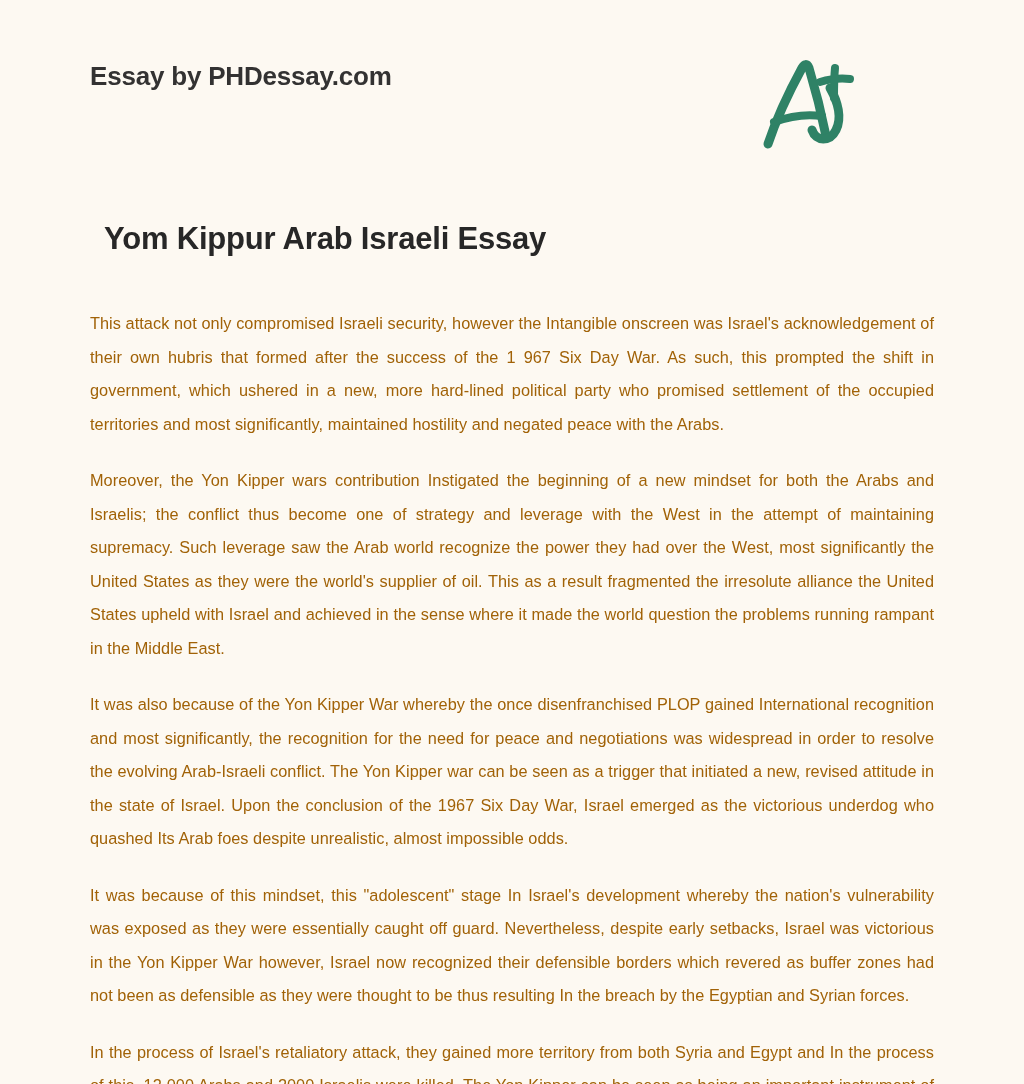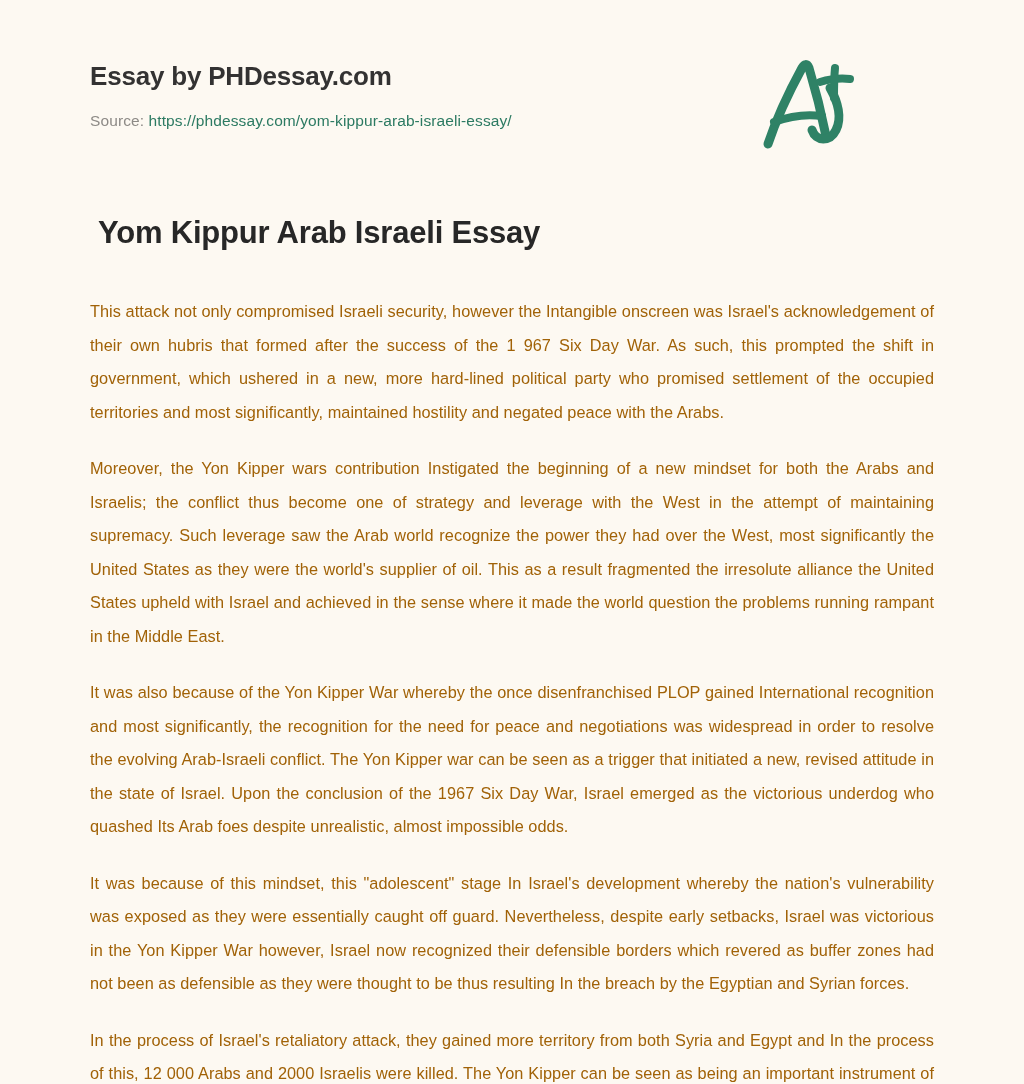--- a/index.html
+++ b/index.html
@@ -54,21 +54,21 @@
     position: absolute;
     top: 46px;
     right: 68px;
     width: 120px;
     height: 120px;
   }
   .logo svg { display: block; width: 120px; height: 120px; }
 
   
   .essay-title {
-    margin: 8px;
+    margin: 14px;
     padding-top: 76px;
     font-size: 31px;
     font-weight: 600;
     color: #272727;
     letter-spacing: -0.2px;
     line-height: 1.2;
   }
 
   
   .article {
@@ -87,24 +87,20 @@
 </style>
 </head>
 <body>
 
 <div class="page">
 
   <div class="header">
 
     <div class="brand-line">Essay by PHDessay.com</div>
 
-    <div class="source-line">
-      <span>Source:</span>
-      <a class="source-url" href="#">https://phdessay.com/yom-kippur-arab-israeli-essay/</a>
-    </div>
 
     <div class="logo">
       <svg viewBox="0 0 120 120" xmlns="http://www.w3.org/2000/svg" fill="none" stroke="#2f8266" stroke-linecap="round" stroke-linejoin="round">
 
         <path d="M22 98 C 30 74, 44 44, 56 22 C 58 18, 61 17, 63 22 C 69 42, 76 70, 80 90" stroke-width="9"></path>
         <path d="M28 76 C 44 70, 62 68, 76 70" stroke-width="8"></path>
 
         <path d="M84 42 C 92 56, 96 72, 90 84 C 84 96, 70 96, 66 84" stroke-width="9"></path>
 
         <path d="M74 36 C 84 33, 96 32, 104 33" stroke-width="8"></path>

